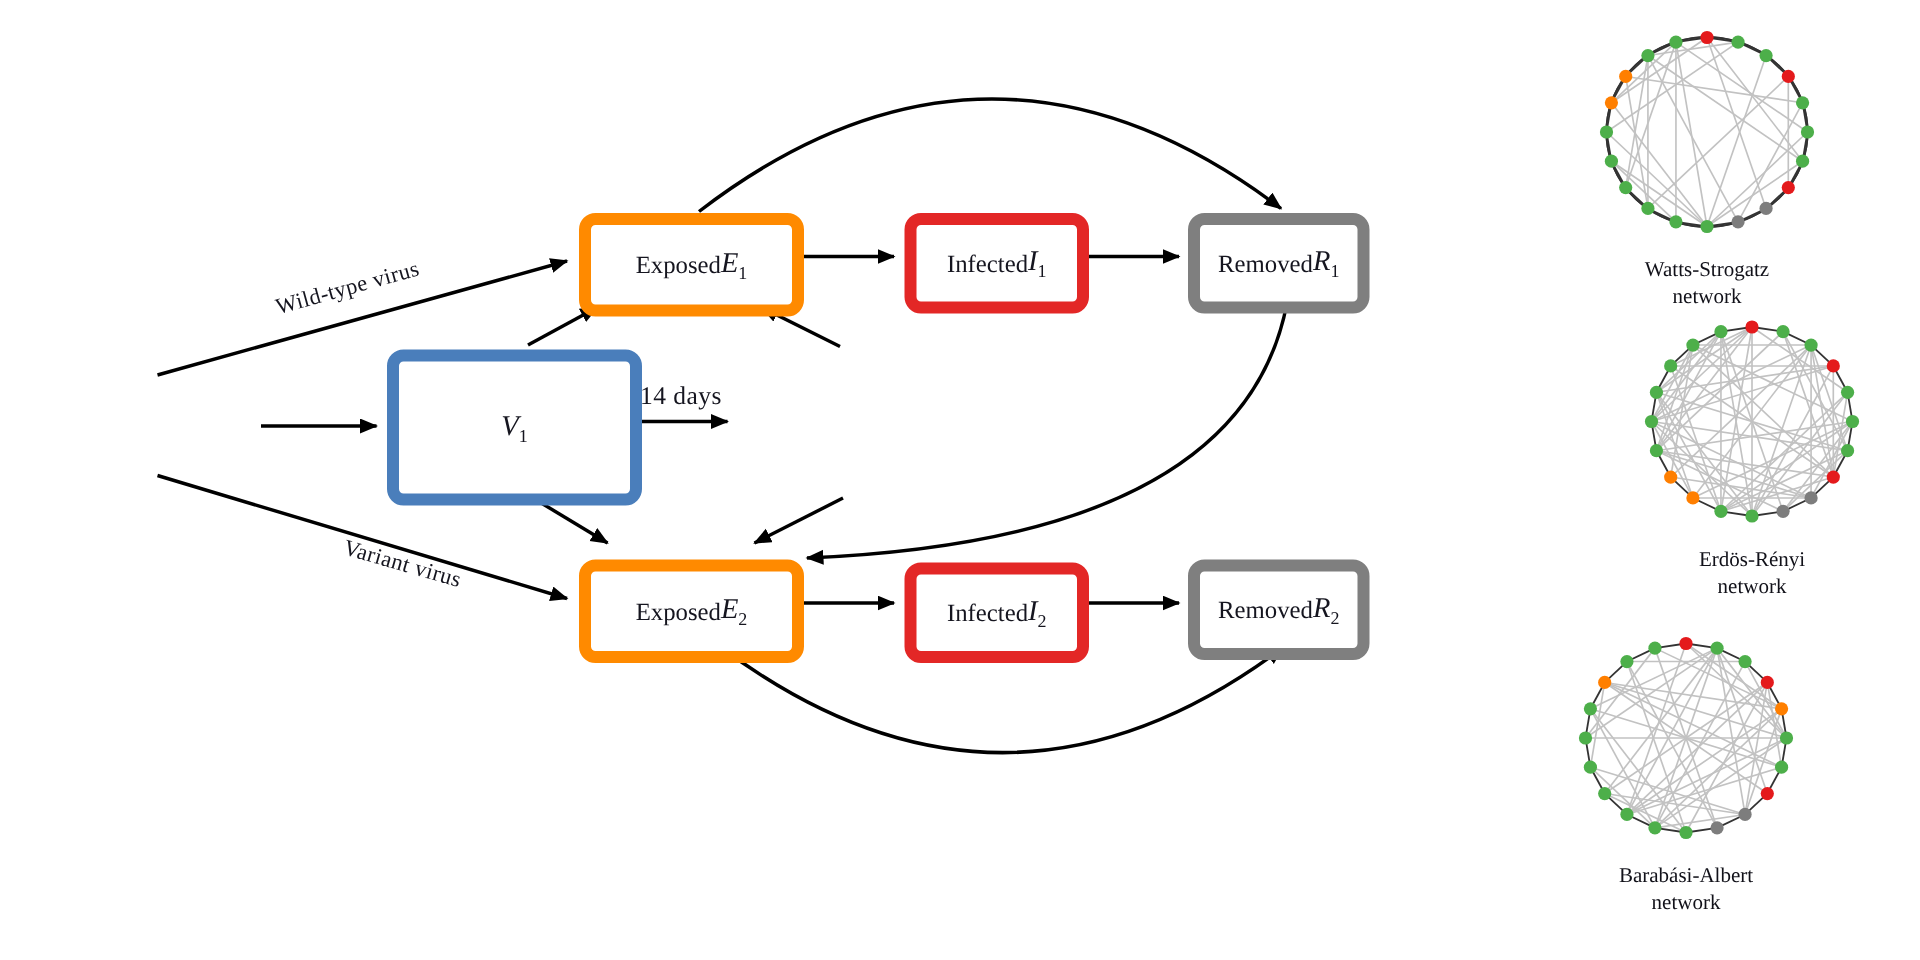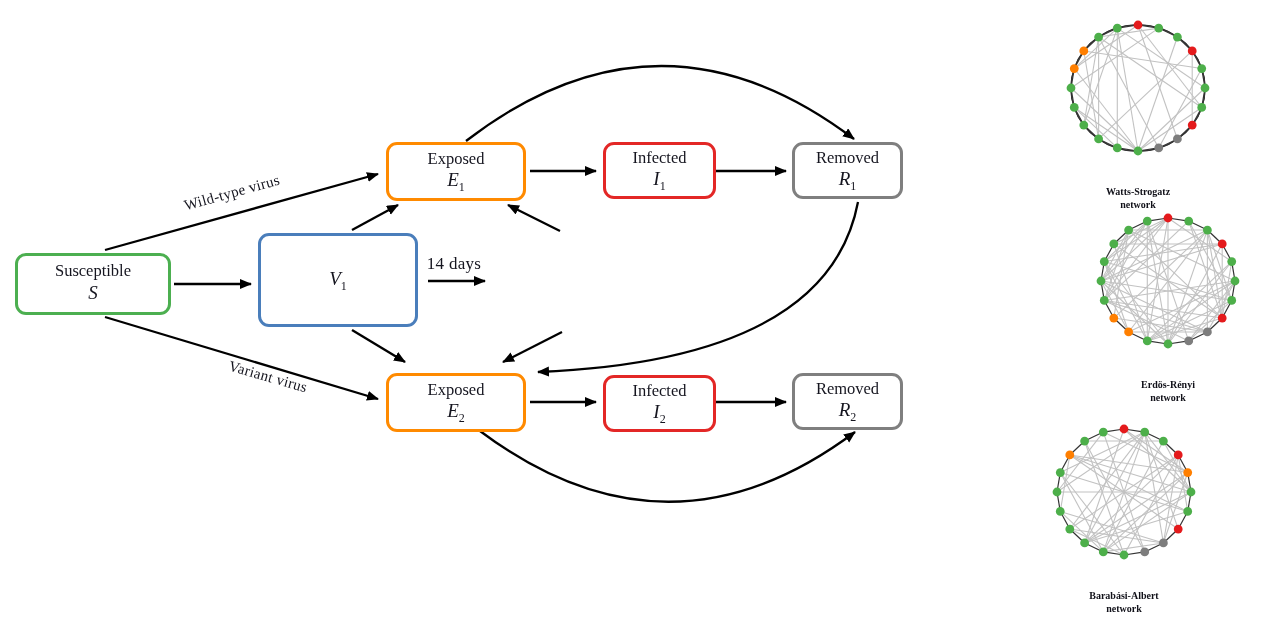--- a/index.html
+++ b/index.html
@@ -1,20 +1,20 @@
 <!DOCTYPE html>
 <html><head>
 <meta charset="utf-8">
 <style>
   html,body{margin:0;padding:0;background:#fff;}
   #canvas{position:relative;width:1280px;height:640px;background:#ffffff;overflow:hidden;
           font-family:"Liberation Serif",serif;color:#15151f;}
   #arrow-layer{position:absolute;left:0;top:0;}
-  .box{position:absolute;background:#fff;border:3px solid #4c1d95;border-radius:11px;
-       display:flex;flex-direction:column;align-items:center;justify-content:center;
+  .box{position:absolute;background:#fff;border:8px solid #4c1d95;border-radius:11px;
+       display:flex;align-items:center;justify-content:center;
        font-size:16.5px;line-height:1.18;text-align:center;z-index:3;}
   .box .sym-line{font-style:italic;font-size:19px;margin-top:1px;}
   .box .sym-line sub{font-size:12px;font-style:normal;}
   .edge-label{position:absolute;white-space:nowrap;font-size:15px;z-index:2;letter-spacing:.3px;}
   #label-wild{left:232px;top:193px;transform:translate(-50%,-50%) rotate(-15.5deg);}
   #label-variant{left:268px;top:377px;transform:translate(-50%,-50%) rotate(16deg);}
   #label-days{left:454px;top:264px;transform:translate(-50%,-50%);font-size:17px;}
   
   #box-s {left:15px; top:253px;width:150px;height:56px;}
   #box-v1{left:258px;top:233px;width:154px;height:88px;}
@@ -24,21 +24,21 @@
   #box-r1{left:792px;top:142px;width:105px;height:51px;}
   #box-e2{left:386px;top:373px;width:134px;height:53px;}
   #box-i2{left:603px;top:375px;width:107px;height:51px;}
   #box-r2{left:792px;top:373px;width:105px;height:51px;}
   .flow{fill:none;stroke:#000;stroke-width:2.3px;}
   
   .netfig{position:absolute;width:200px;text-align:center;z-index:3;}
   #netfig-0{left:1038px;top:16px;}
   #netfig-1{left:1068px;top:209px;}
   #netfig-2{left:1024px;top:420px;}
-  .netcap{font-weight:bold;font-size:10px;line-height:1.3;margin-top:17px;color:#111119;}
+  .netcap{font-weight:normal;font-size:14px;line-height:1.3;margin-top:3px;color:#111119;}
 </style>
 </head>
 <body>
 
 <div id="canvas">
 
   <svg id="arrow-layer" width="960" height="640" viewBox="0 0 960 640">
     <defs>
       <marker id="ah" markerUnits="userSpaceOnUse" markerWidth="13" markerHeight="11" refX="11" refY="5" orient="auto">
         <path d="M0,0 L12,5 L0,10 z" fill="#000"></path>
@@ -54,24 +54,20 @@
     <path class="flow" marker-end="url(#ah)" d="M562,332 L503,362"></path>
     <path class="flow" marker-end="url(#ah)" d="M530,171 L596,171"></path>
     <path class="flow" marker-end="url(#ah)" d="M716,171 L786,171"></path>
     <path class="flow" marker-end="url(#ah)" d="M530,402 L596,402"></path>
     <path class="flow" marker-end="url(#ah)" d="M716,402 L786,402"></path>
     <path class="flow" marker-end="url(#ah)" d="M466,141 Q660,-8 854,139"></path>
     <path class="flow" marker-end="url(#ah)" d="M858,202 Q828,360 538,372"></path>
     <path class="flow" marker-end="url(#ah)" d="M480,431 Q668,572 855,432"></path>
   </svg>
 
-  <div class="box" id="box-s" style="border-color: rgb(76, 175, 80);">
-    <div>Susceptible</div>
-    <div class="sym-line"><span>S</span><sub></sub></div>
-  </div>
   <div class="box" id="box-v1" style="border-color: rgb(74, 126, 187);">
     <div class="sym-line"><span>V</span><sub>1</sub></div>
   </div>
   <div class="box" id="box-e1" style="border-color: rgb(255, 138, 0);">
     <div>Exposed</div>
     <div class="sym-line"><span>E</span><sub>1</sub></div>
   </div>
   <div class="box" id="box-i1" style="border-color: rgb(227, 39, 38);">
     <div>Infected</div>
     <div class="sym-line"><span>I</span><sub>1</sub></div>

